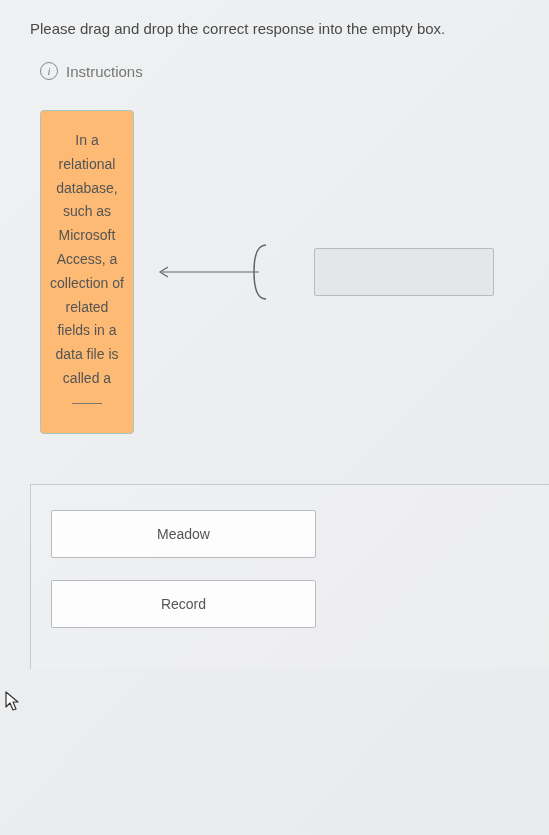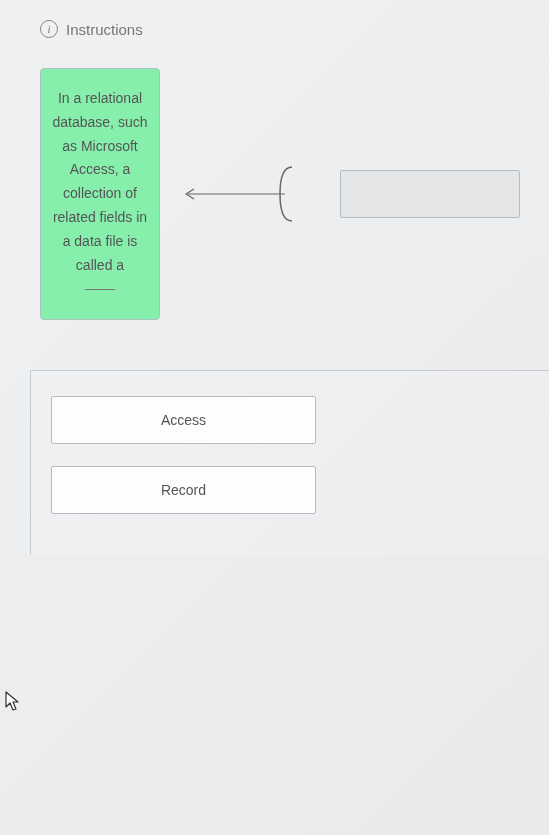--- a/index.html
+++ b/index.html
@@ -45,22 +45,22 @@
     font-family: Georgia, serif;
     color: #777;
   }
   .question-area {
     display: flex;
     align-items: center;
     padding: 10px 20px 30px 40px;
     gap: 20px;
   }
   .question-box {
-    width: 120px;
-    background: #86efac;
+    width: 94px;
+    background: #fdba74;
     border: 1px solid #a8c5c2;
     border-radius: 4px;
     padding: 18px 8px;
     text-align: center;
     font-size: 14px;
     line-height: 1.7;
     color: #555;
   }
   .blank-line {
     display: inline-block;
@@ -108,20 +108,21 @@
     position: absolute;
     left: 4px;
     top: 690px;
   }
 </style>
 </head>
 <body>
 
 <div class="page">
 
+  <div class="prompt">Please drag and drop the correct response into the empty box.</div>
 
   <div class="instructions-row">
     <span class="info-icon">i</span>
     <span>Instructions</span>
   </div>
 
   <div class="question-area">
     <div class="question-box">
       <span>In a relational database, such as Microsoft Access, a collection of related fields in a data file is called a</span>
       <br><span class="blank-line"></span>
@@ -131,21 +132,21 @@
       <line x1="8" y1="35" x2="105" y2="35" stroke="#666" stroke-width="1.2"></line>
       <polyline points="14,30 6,35 14,40" fill="none" stroke="#666" stroke-width="1.2"></polyline>
       <path d="M 112 8 Q 100 8 100 35 Q 100 62 112 62" fill="none" stroke="#666" stroke-width="1.5"></path>
     </svg>
 
     <div class="drop-target"></div>
   </div>
 
   <div class="options-panel">
     <div class="option">
-      <span>Access</span>
+      <span>Meadow</span>
     </div>
     <div class="option">
       <span>Record</span>
     </div>
   </div>
 
 </div>
 
 <svg class="cursor-ptr" width="18" height="22" viewBox="0 0 18 22">
   <path d="M 2 2 L 2 17 L 6 13 L 9 20 L 12 19 L 9 12 L 14 12 Z" fill="#fdfdfd" stroke="#333" stroke-width="1.2" stroke-linejoin="round"></path>

